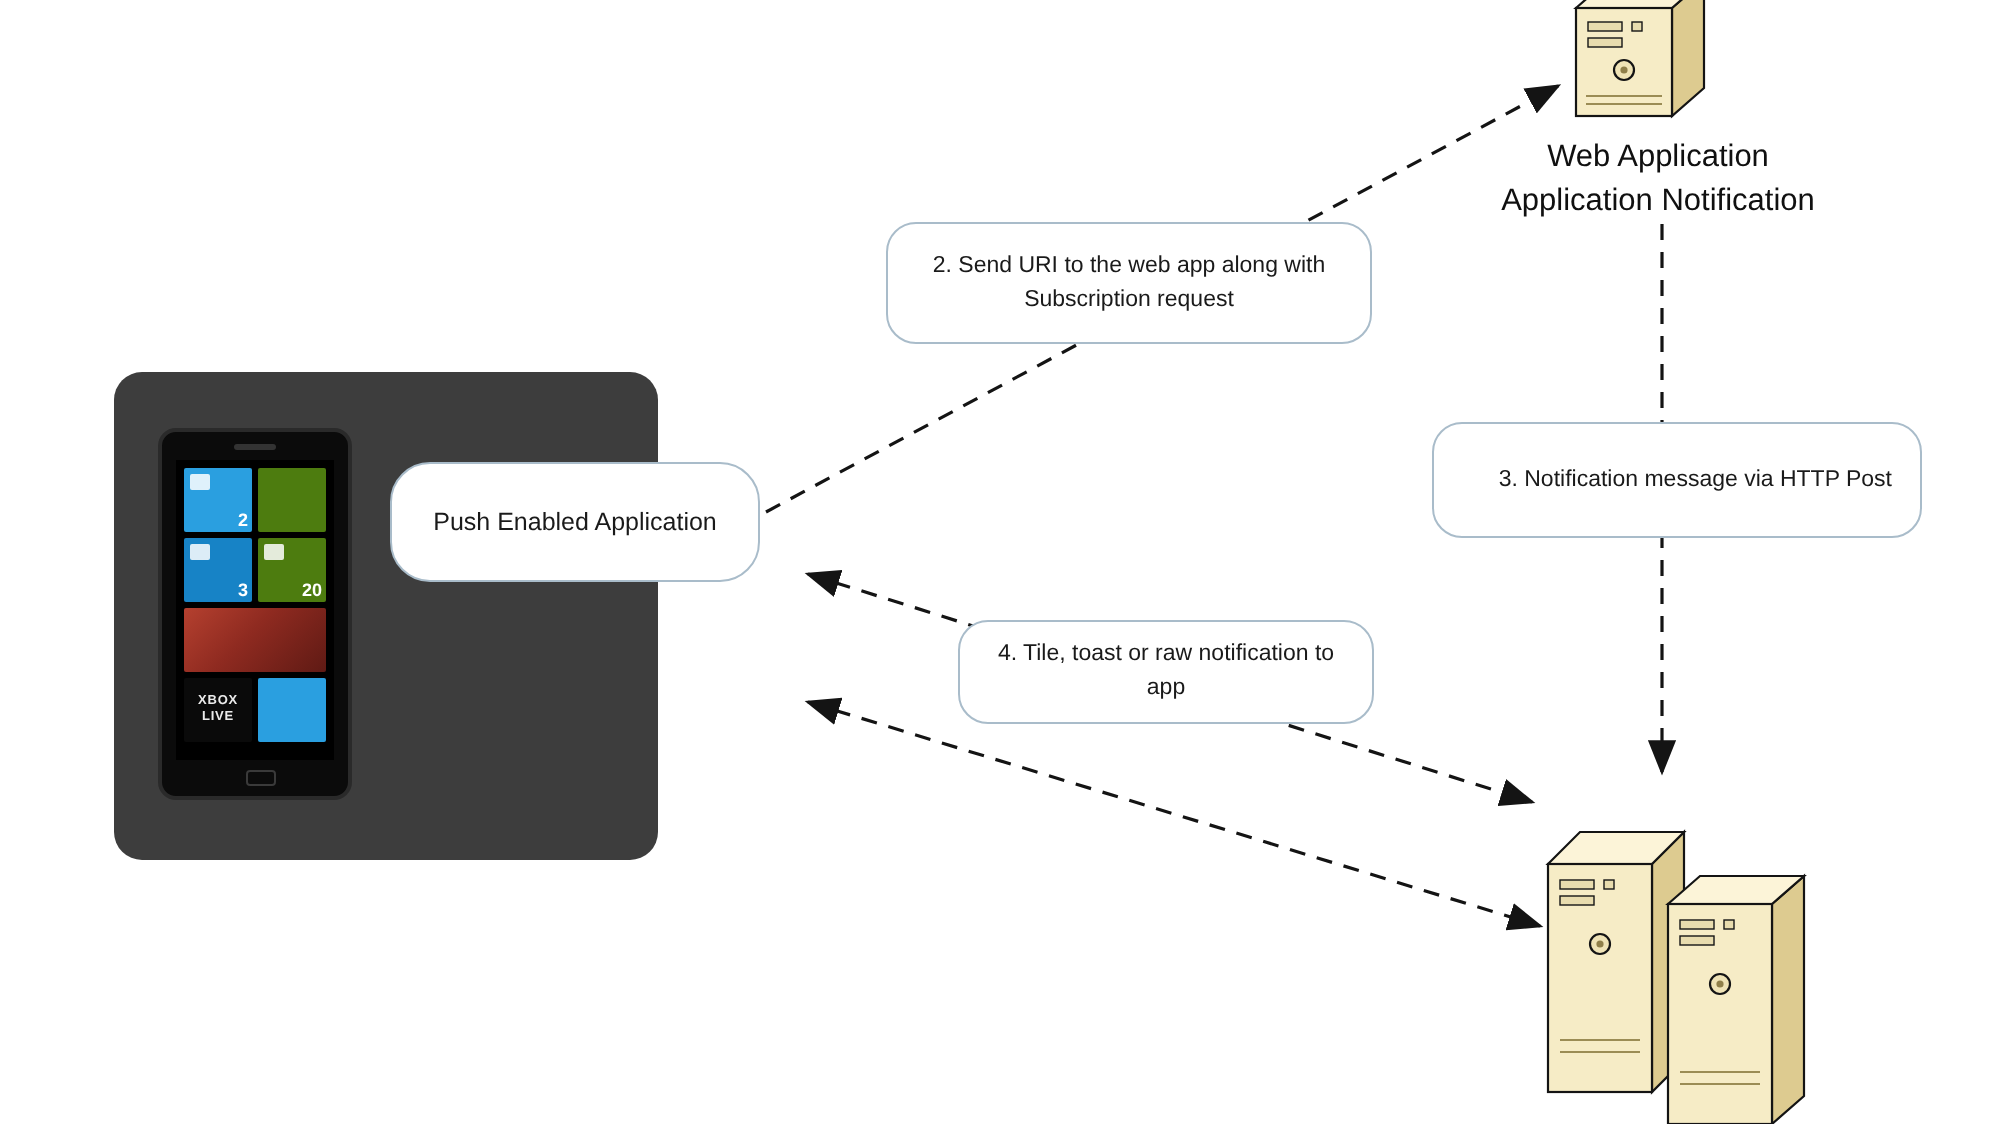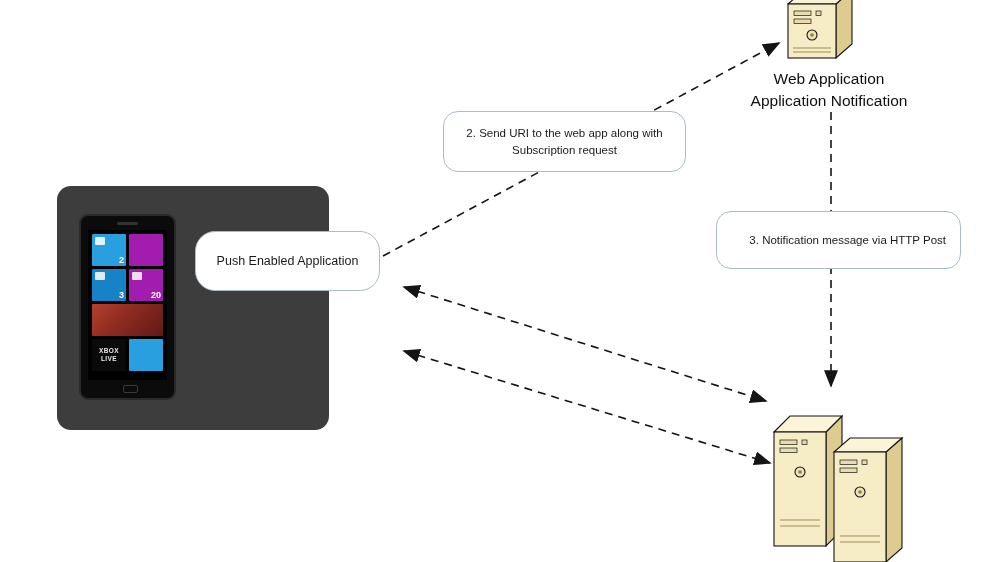--- a/index.html
+++ b/index.html
@@ -41,21 +41,21 @@
     position:absolute;left:22px;top:28px;width:97px;height:186px;background:#0b0b0b;
     border:2px solid #2a2a2a;border-radius:9px;box-sizing:border-box;
   }
   .speaker{position:absolute;left:36px;top:6px;width:21px;height:3px;background:#333;border-radius:2px;}
   .screen{
     position:absolute;left:7px;top:14px;width:79px;height:150px;background:#000;
     display:grid;grid-template-columns:1fr 1fr;grid-auto-rows:32px;gap:3px;
     padding:4px;box-sizing:border-box;
   }
   .tile{position:relative;border-radius:1px;}
-  .t-blue{background:#a21caf;}
+  .t-blue{background:#4d7c0f;}
   .t-blue2{background:#2a9fe0;}
   .t-blue3{background:#1783c6;}
   .t-photo{grid-column:1 / span 2;background:linear-gradient(135deg,#b5402f 0%,#8e2a20 45%,#5f1a14 100%);}
   .t-xbox{background:#0a0a0a;display:flex;align-items:center;justify-content:center;}
   .badge{
     position:absolute;right:2px;bottom:1px;color:#fff;font-size:9px;font-weight:bold;
   }
   .glyph{
     position:absolute;left:3px;top:3px;width:10px;height:8px;background:rgba(255,255,255,.85);
     border-radius:1px;
@@ -157,19 +157,22 @@
   <div class="nodebox box-push-app">
     <span>Push Enabled Application</span>
   </div>
 
   <div class="callout box-step2">
     <span>2. Send URI to the web app along with Subscription request</span>
   </div>
   <div class="callout box-step3">
     <span>3. Notification message via HTTP Post</span>
   </div>
+  <div class="callout box-step4">
+    <span>4. Tile, toast or raw notification to app</span>
+  </div>
 
   <div class="weblabel">
     <div>Web Application</div>
     <div>Application Notification</div>
   </div>
 
 </div>
 
 </body></html>

